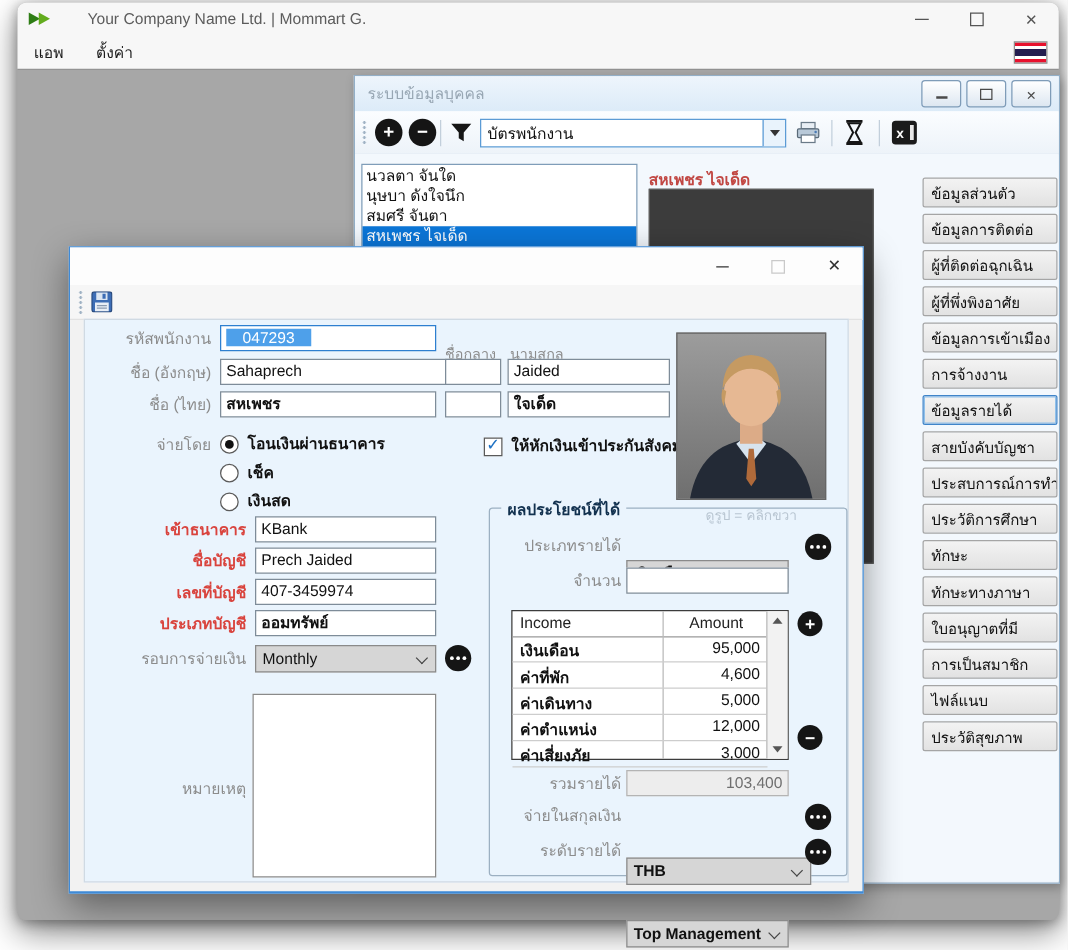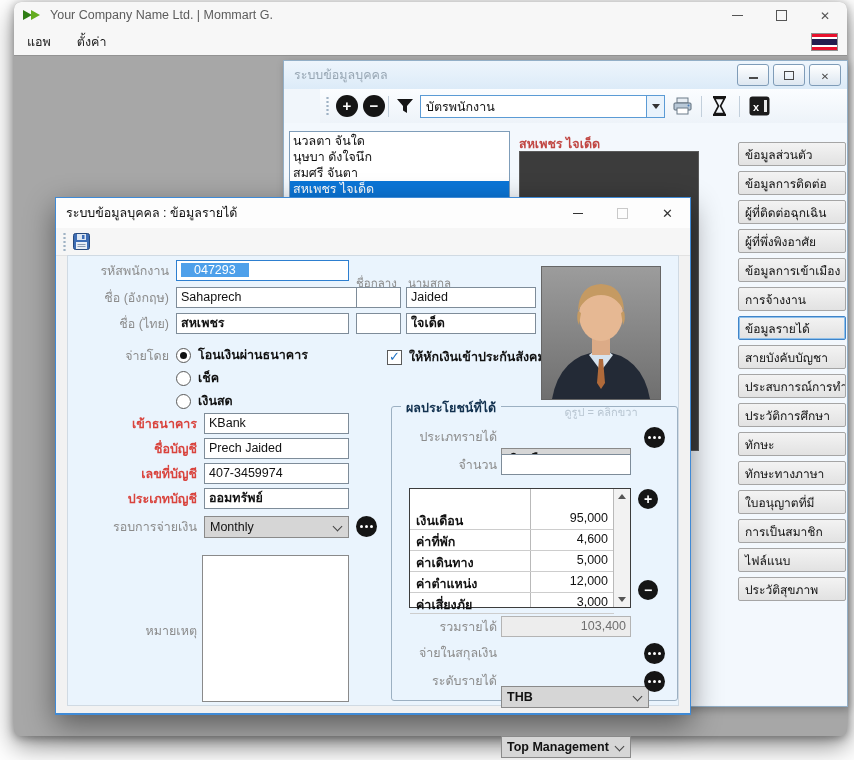--- a/index.html
+++ b/index.html
@@ -13,21 +13,21 @@
   .abs{position:absolute;}
 
   
   .app-window{
     left:14px;top:2px;width:833px;height:734px;background:#a9a9a9;
     border-radius:7px;
     box-shadow:0 10px 26px rgba(0,0,0,.45),0 2px 10px rgba(0,0,0,.35);
   }
   .titlebar{
     top:0;left:0;right:0;height:26px;background:#f7f7f7;
-    border-radius:7px 7px 0 0;display:flex;align-items:center;
+    border-radius:7px 7px 0 0;display:flex;align-items:center;gap:20px;
   }
   .app-logo{width:20px;height:12px;margin-left:9px;position:relative;flex:0 0 auto;}
   .app-logo i{position:absolute;top:1px;width:0;height:0;border-style:solid;
     border-width:5px 0 5px 9px;border-color:transparent transparent transparent #63ac1e;}
   .app-logo i:nth-child(1){left:0;border-left-color:#2e7d14;}
   .app-logo i:nth-child(2){left:8px;}
   .app-title{margin-left:7px;font-size:12.5px;color:#5c5c5c;white-space:nowrap;}
   .win-controls{margin-left:auto;display:flex;height:100%;}
   .win-btn{width:44px;height:100%;display:flex;align-items:center;justify-content:center;color:#555;}
   .glyph-min{width:11px;height:0;border-top:1px solid #555;display:block;}
@@ -54,21 +54,21 @@
   }
   .pw-titlebar{top:0;left:0;right:0;height:28px;background:linear-gradient(#eef5fc,#dcebf8);display:flex;align-items:center;}
   .pw-title{margin-left:10px;font-size:12.5px;color:#98a7b4;}
   .pw-controls{margin-left:auto;margin-right:6px;display:flex;gap:4px;}
   .pw-btn{width:30px;height:20px;border:1px solid #7f9cb8;border-radius:3px;
     background:linear-gradient(#ffffff,#dde7f1);display:flex;align-items:center;justify-content:center;}
   .g-min2{width:9px;height:0;border-top:2px solid #4a4a4a;display:block;margin-top:6px;}
   .g-rest2{width:8px;height:7px;border:1.5px solid #4a4a4a;display:block;}
   .g-close2::before{content:"\2715";font-size:10px;font-weight:bold;color:#4a4a4a;}
 
-  .pw-toolbar{top:28px;left:0;right:0;height:34px;background:linear-gradient(#fbfdff,#edf3f9);border-bottom:1px solid #c9d6e2;margin-left:36px;}
+  .pw-toolbar{top:28px;left:0;right:0;height:34px;background:linear-gradient(#fbfdff,#edf3f9);border-bottom:1px solid #c9d6e2;}
   .grip{width:3px;top:7px;height:20px;background-image:radial-gradient(circle,#9fb2c4 1px,transparent 1.3px);background-size:3px 4px;}
   .circle-btn{width:22px;height:22px;border-radius:50%;background:#151515;color:#fff;
     display:flex;align-items:center;justify-content:center;font-size:15px;font-weight:bold;line-height:1;}
   .circle-btn.small{width:20px;height:20px;font-size:14px;}
   .cb-plus::before{content:"+";margin-top:-1px;}
   .cb-minus::before{content:"\2212";margin-top:-1px;}
   .tsep{width:0;border-left:1px solid #c2cfdb;top:7px;height:21px;}
   .combo{
     top:6px;height:23px;background:#fff;border:1px solid #5b9bd5;box-sizing:border-box;
     display:flex;align-items:center;
@@ -317,21 +317,20 @@
           </div>
           <div class="nav-btn">
             <span>ประวัติสุขภาพ</span>
           </div>
         </div>
     </div>
   </div>
 
   <div class="abs dlg">
     <div class="abs dlg-titlebar">
-      <span class="dlg-title">ระบบข้อมูลบุคคล : ข้อมูลรายได้</span>
       <span class="dlg-controls">
         <span class="dlg-btn">
             <span class="dg-min"></span>
           </span>
         <span class="dlg-btn">
             <span class="dg-max"></span>
           </span>
         <span class="dlg-btn">
             <span class="dg-close"></span>
           </span>
@@ -448,20 +447,24 @@
     <span class="abs dots-btn" style="left:588px;top:229px">
         <b></b>
         <b></b>
         <b></b>
       </span>
 
     <div class="abs flabel" style="left:345px;top:257px;width:96px">จำนวน</div>
     <div class="abs tbox" style="left:445px;top:256px;width:130px"></div>
 
     <div class="abs itable" style="left:353px;top:290px;width:222px;height:120px">
+      <div class="hdr">
+        <span class="h1">Income</span>
+        <span class="h2">Amount</span>
+      </div>
       <span class="vline"></span>
       <div class="itbody">
           <div class="itrow">
     <span class="c1">เงินเดือน</span>
     <span class="c2">95,000</span>
   </div>
           <div class="itrow">
     <span class="c1">ค่าที่พัก</span>
     <span class="c2">4,600</span>
   </div>

